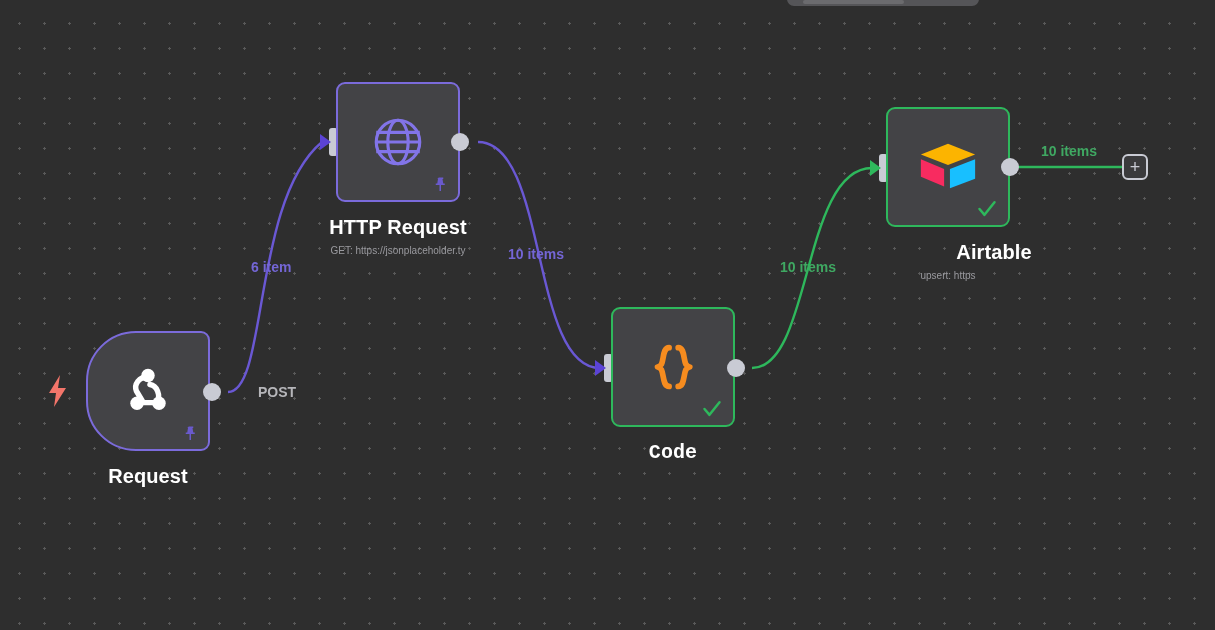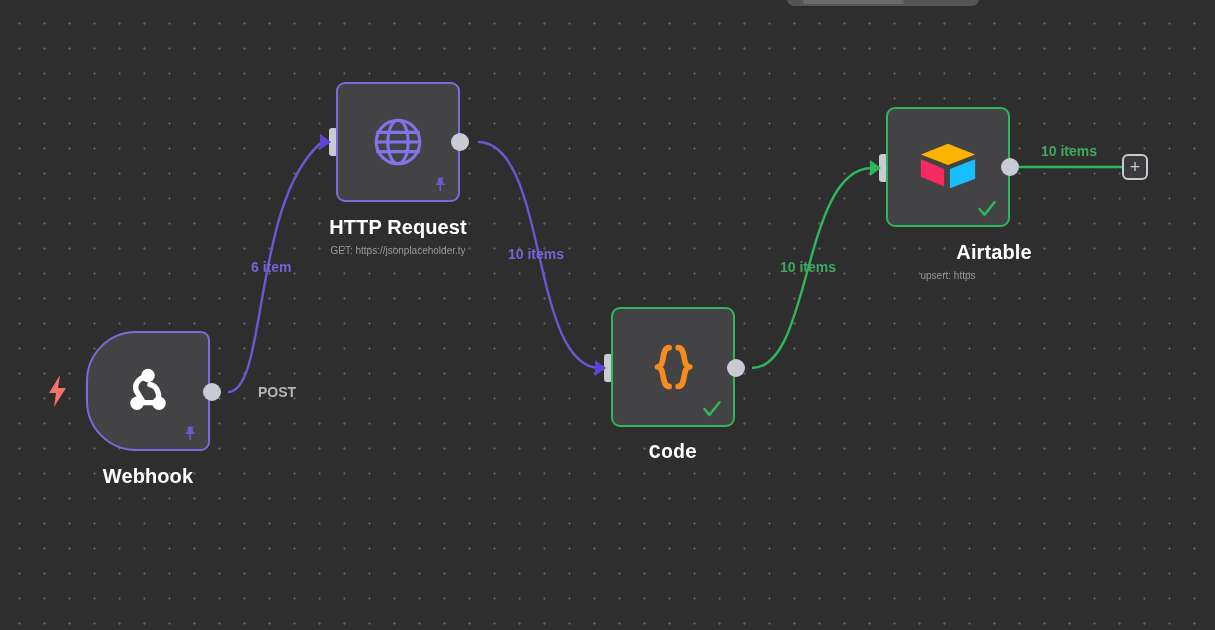--- a/index.html
+++ b/index.html
@@ -195,21 +195,21 @@
       <circle cx="15.5" cy="33.5" r="5.2" fill="#ffffff"></circle>
       <circle cx="32.5" cy="33.5" r="5.2" fill="#ffffff"></circle>
     </svg>
 
     <svg class="node-pin" viewBox="0 0 24 24">
       <path d="M9 2 h6 v2 h-1 l1 6 h2 v2 h-5 v8 h-2 v-8 h-5 v-2 h2 l1 -6 h-1 z" fill="#6a5acd"></path>
     </svg>
   </div>
   <div class="out-dot" style="left:203px; top:383px;"></div>
   <div class="edge-label grey" style="left:226px; top:384px;margin-left:32px;">POST</div>
-  <div class="caption" style="left:86px; top:465px; width:124px;">Webhook</div>
+  <div class="caption" style="left:86px; top:465px; width:124px;">Request</div>
 
   <svg id="trigger-bolt" viewBox="0 0 24 32">
     <path d="M14 0 L3 18 H10 L8 32 L20 13 H12 Z" fill="#f3756a"></path>
   </svg>
 
   <div class="in-port" style="left:329px; top:128px;"></div>
   <div class="in-arrow" style="left:320px; top:134px;"></div>
   <div class="node" style="left:336px; top:82px; width:124px; height:120px;">
 
     <svg width="58" height="58" viewBox="0 0 48 48">

